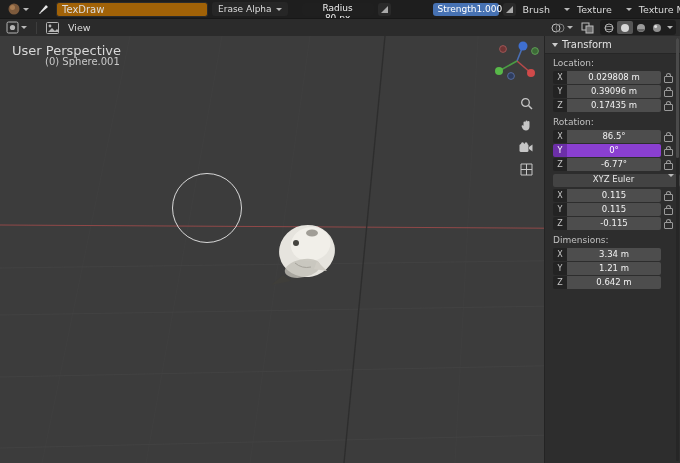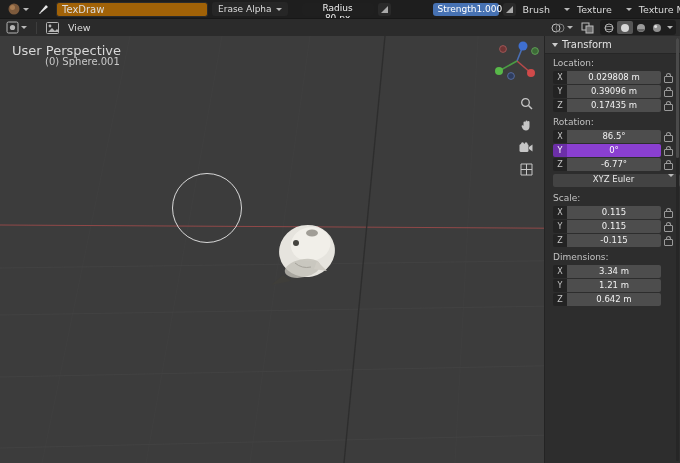--- a/index.html
+++ b/index.html
@@ -320,21 +320,20 @@
       <span class="lockcol">
           <span class="lock"></span>
         </span>
     </div>
 
     <div class="dd">
       <span class="ddtext">XYZ Euler</span>
       <span class="caret"></span>
     </div>
 
-    <div class="sec-label">Scale:</div>
     <div class="vrow">
       <span class="axis">X</span>
       <span class="val">0.115</span>
       <span class="lockcol">
           <span class="lock"></span>
         </span>
     </div>
     <div class="vrow">
       <span class="axis">Y</span>
       <span class="val">0.115</span>

